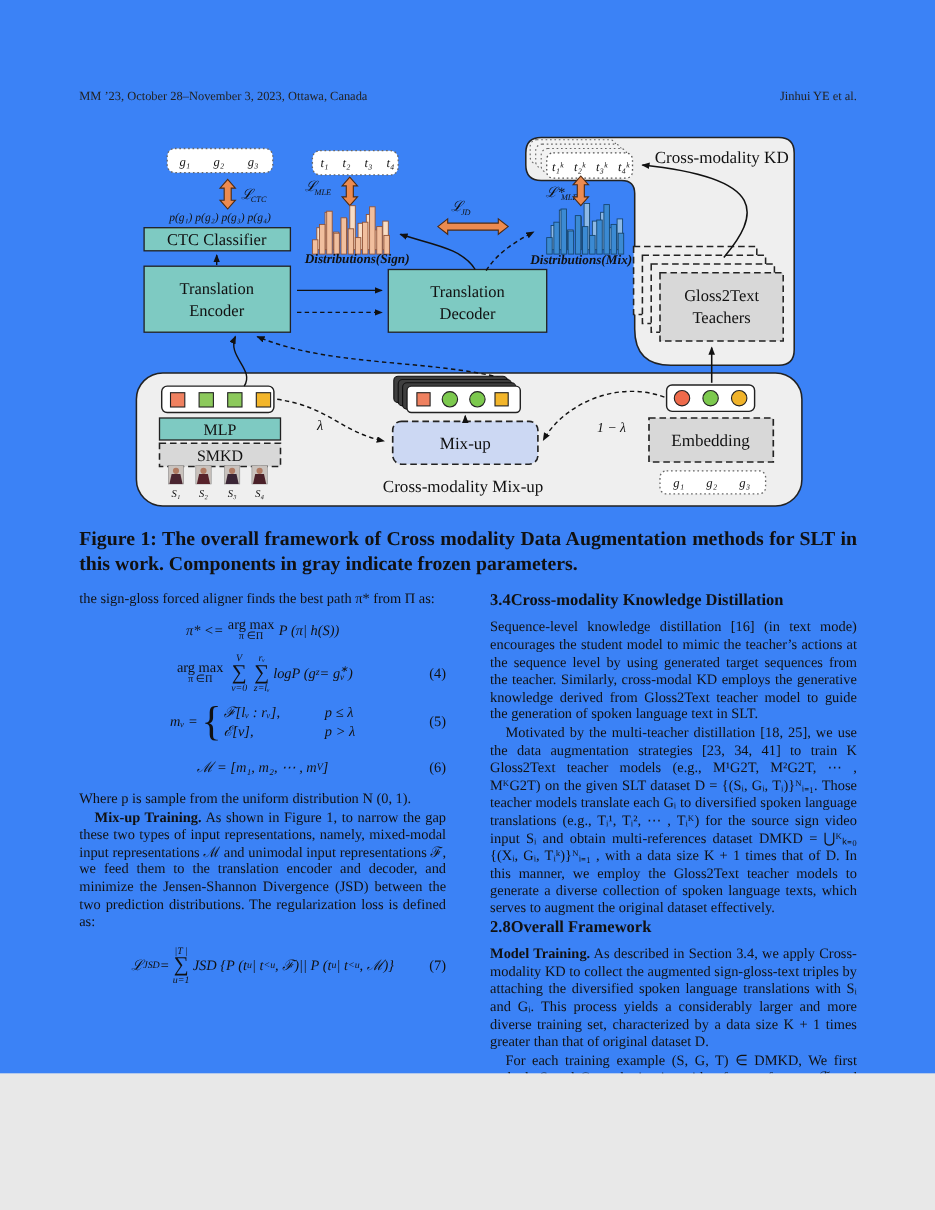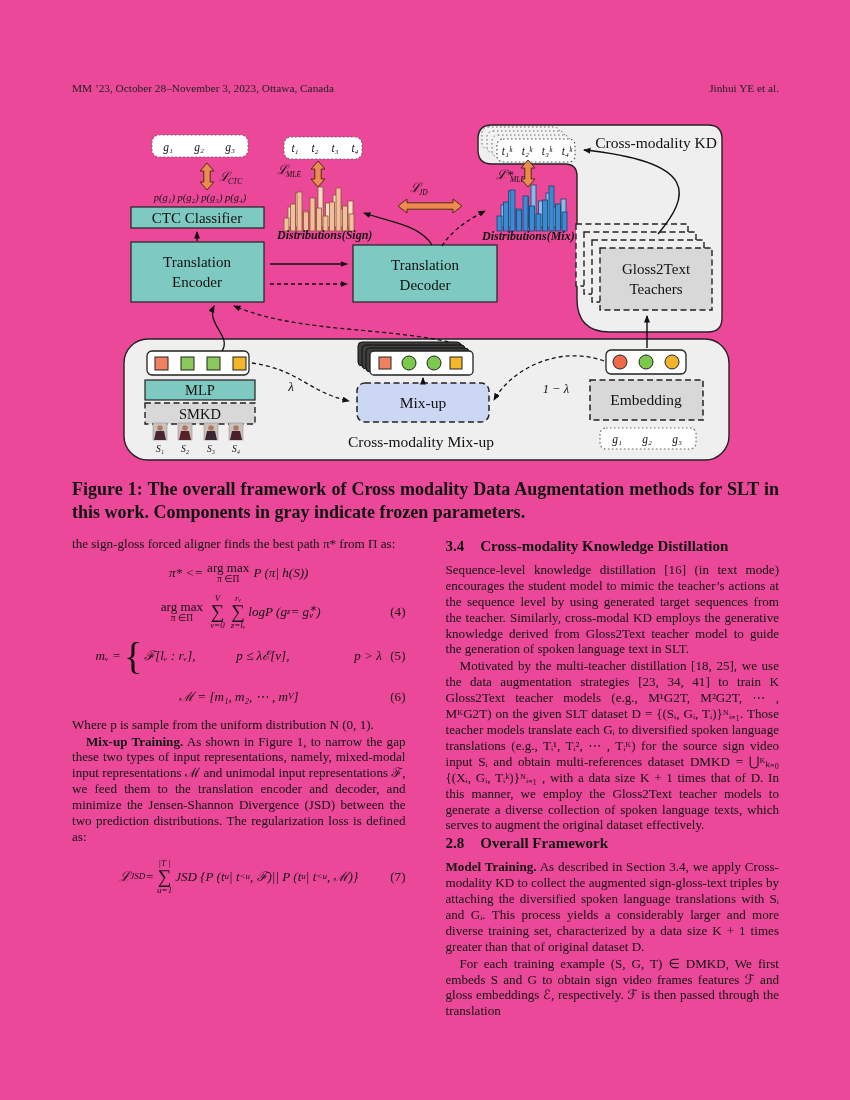--- a/index.html
+++ b/index.html
@@ -1,44 +1,44 @@
 <!DOCTYPE html>
 <html><head>
 <meta charset="utf-8">
 <style>
   html,body{margin:0;padding:0;background:#e8e8e8;}
-  .page{position:relative;width:850px;height:1100px;background:#ec4899;margin:0 auto;
+  .page{position:relative;width:850px;height:976px;background:#3b82f6;margin:0 auto;
         font-family:"Liberation Serif",serif;color:#111;overflow:hidden;}
   .hdr{position:absolute;top:82px;left:72px;right:71px;display:flex;justify-content:space-between;
        font-size:11.3px;color:#222;}
   svg.fig{position:absolute;left:0;top:0;width:850px;height:1100px;}
   .caption{position:absolute;left:72px;top:478px;width:707px;font-weight:bold;font-size:18px;
            line-height:1.3;text-align:justify;}
   .cols{position:absolute;left:72px;top:536px;width:707px;display:flex;gap:40px;}
   .col{width:339px;font-size:13.1px;line-height:15.9px;text-align:justify;}
   .col p{margin:0 0 1px 0;}
   .ind{text-indent:14px;}
   h2.sec{font-size:15px;margin:3px 0 7px 0;font-weight:bold;}
-  h2.sec .snum{margin-right:16px;}
+  h2.sec .snum{}
   .mt{margin-top:14px;}
   
   .eqline{display:flex;align-items:center;justify-content:center;position:relative;
           font-style:italic;margin:9px 0;}
   .eqnum{position:absolute;right:0;font-style:normal;}
   .stack{display:inline-flex;flex-direction:column;align-items:center;font-style:normal;
          margin:0 4px;line-height:1;justify-content:space-between;}
   .stack .su{font-size:9.5px;margin-top:1px;}
   .sum{display:inline-flex;flex-direction:column;align-items:center;line-height:1;margin:0 3px;
        font-style:normal;}
   .sum .lt,.sum .lb{font-size:9px;font-style:italic;}
   .sum .sg{font-size:19px;line-height:0.95;}
   sub,sup{font-size:9px;font-style:italic;}
   .ss{display:inline-flex;flex-direction:column;line-height:0.8;font-size:8.5px;
       vertical-align:-4px;}
-  .cases{display:inline-flex;flex-direction:row;line-height:1.35;}
+  .cases{display:inline-flex;flex-direction:column;line-height:1.35;}
   .crow{display:inline-flex;}
   .crow .cm{width:92px;}
   .brace{font-size:38px;font-weight:400;line-height:0.9;font-style:normal;margin-right:2px;}
   
   text{fill:#111;}
   .bx{font-size:15px;font-family:"Liberation Serif",serif;}
   .bx2{font-size:14.5px;font-family:"Liberation Serif",serif;}
   .ttl{font-size:15.5px;font-family:"Liberation Serif",serif;}
   .tok{font-size:11.5px;font-style:italic;font-family:"Liberation Serif",serif;}
   .tok2{font-size:10.5px;font-style:italic;font-family:"Liberation Serif",serif;}

